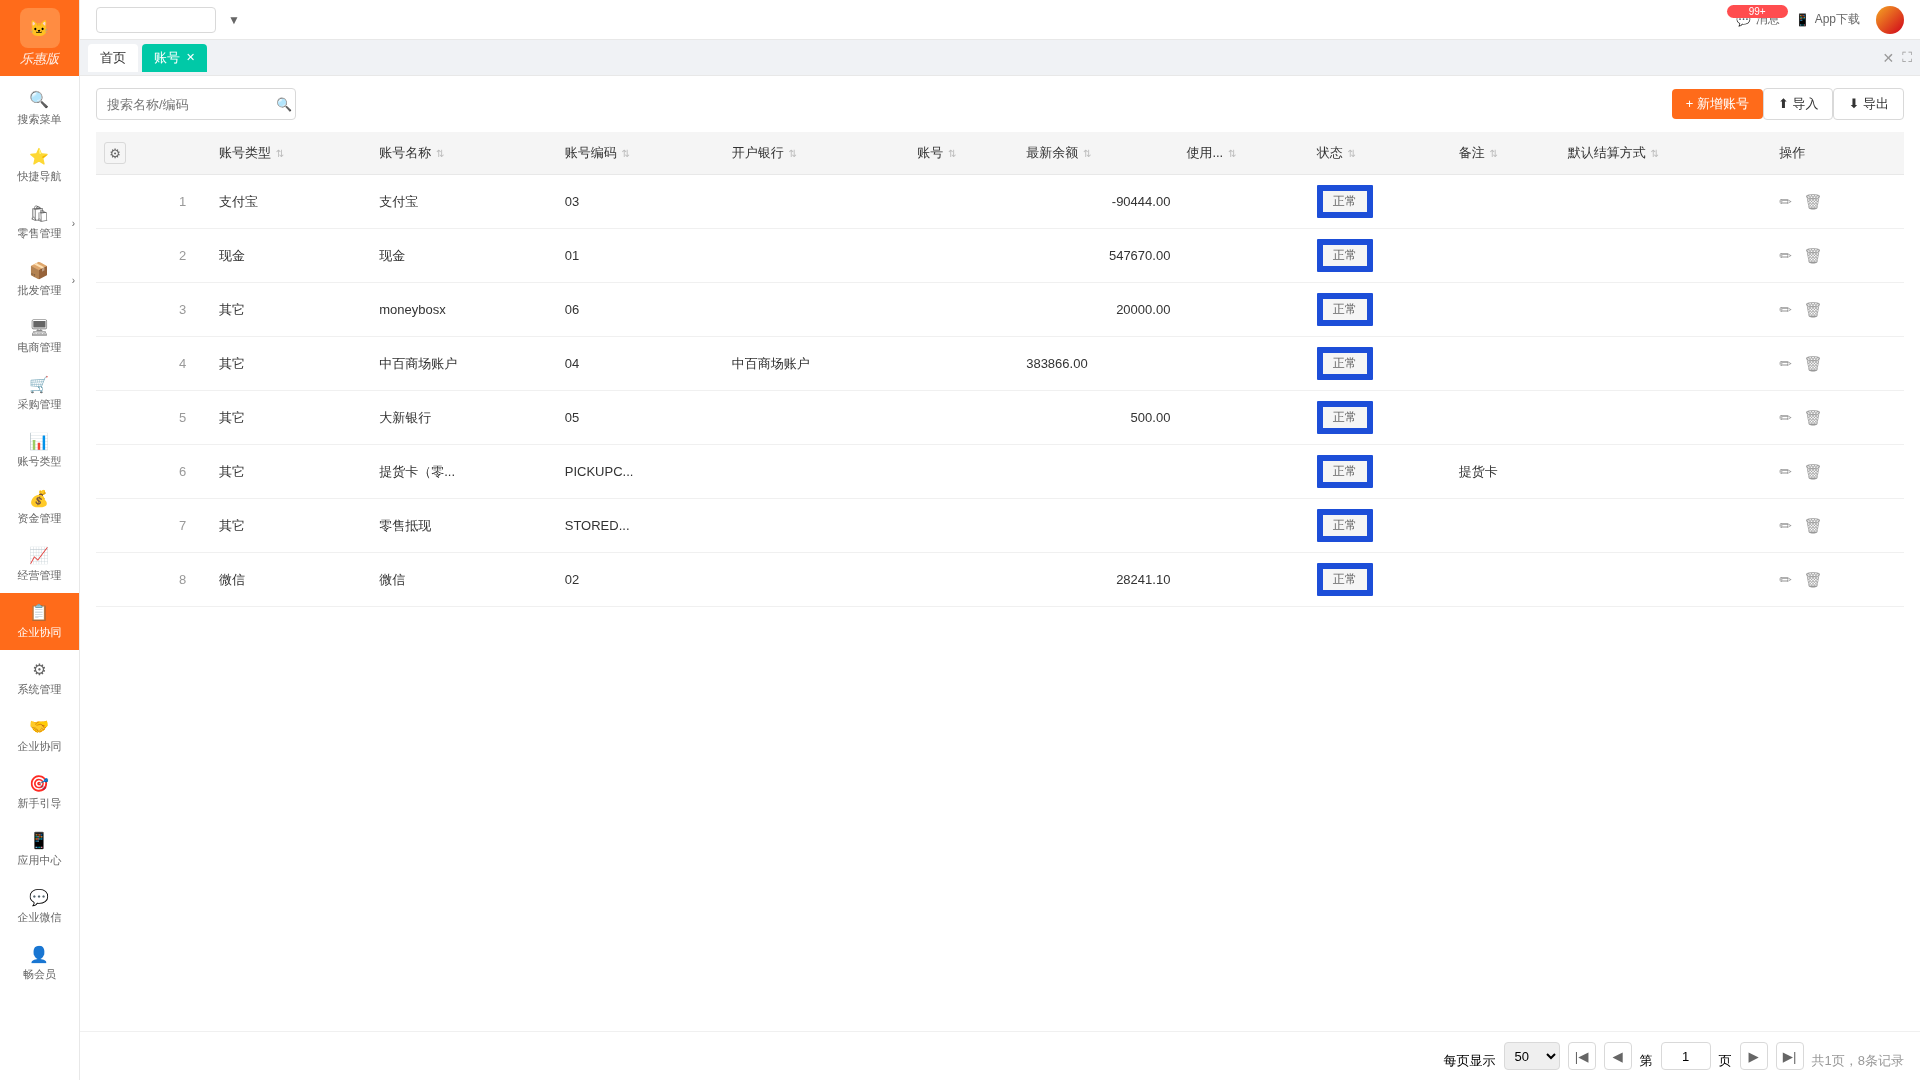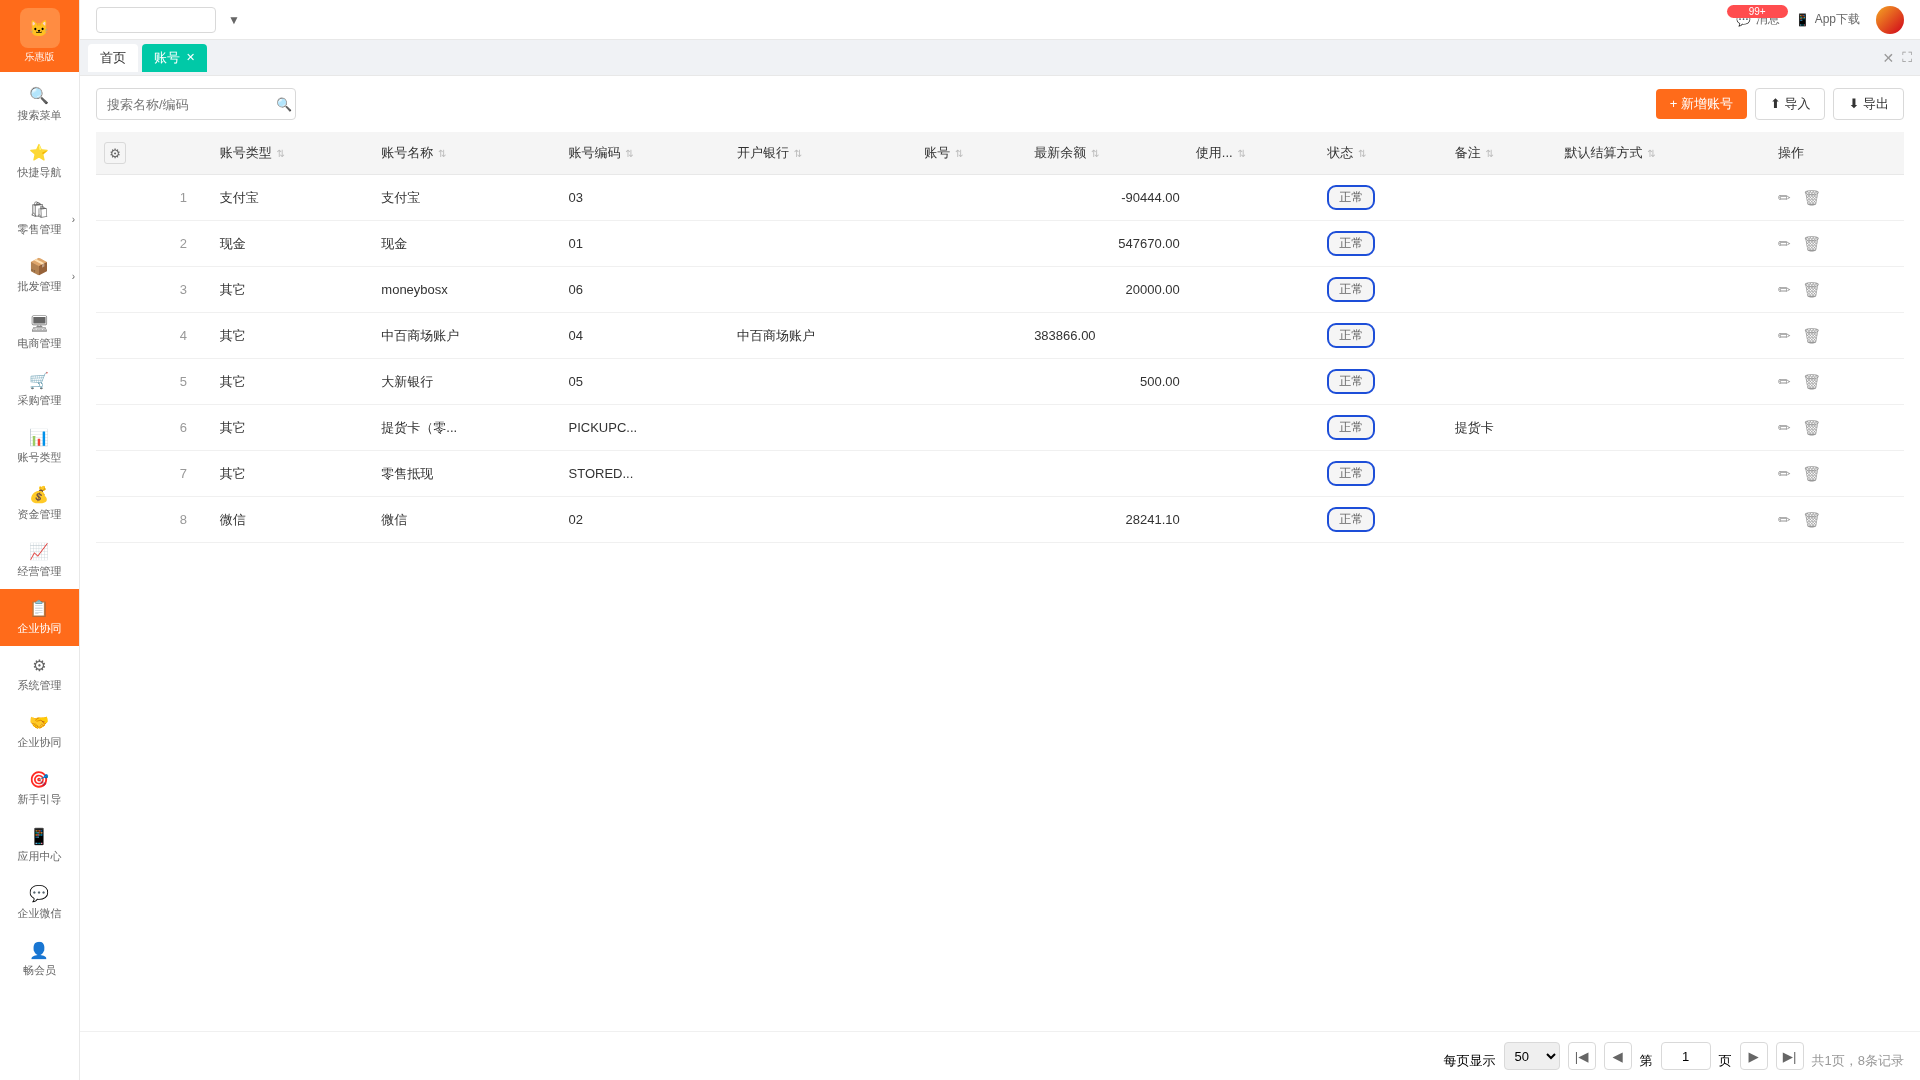--- a/index.html
+++ b/index.html
@@ -32,21 +32,21 @@
       background: #ff8c42;
       border-radius: 8px;
       display: flex;
       align-items: center;
       justify-content: center;
       font-size: 16px;
       font-weight: bold;
       color: white;
       margin-bottom: 2px;
     }
-    .sidebar-logo .logo-text { font-size: 10px; color: rgba(255,255,255,0.9); }
+    .sidebar-logo .logo-text { font-size: 13px; color: rgba(255,255,255,0.9); font-style: italic; }
     .sidebar-menu {
       flex: 1;
       width: 100%;
       overflow-y: auto;
       padding-top: 4px;
     }
     .sidebar-item {
       width: 100%;
       display: flex;
       flex-direction: column;
@@ -194,21 +194,21 @@
       padding: 0 32px 0 10px;
       font-size: 13px;
       outline: none;
     }
     .search-icon-btn {
       position: relative;
       margin-left: -28px;
       cursor: pointer;
       color: #999;
     }
-    .toolbar-right { display: flex; align-items: center; gap: 8px; }
+    .toolbar-right { display: flex; align-items: center; }
     .btn-add {
       background: #ff6b1a;
       color: white;
       border: none;
       border-radius: 4px;
       padding: 6px 14px;
       cursor: pointer;
       font-size: 13px;
       display: flex;
       align-items: center;
@@ -255,25 +255,25 @@
       border-bottom: 1px solid #f0f0f0;
     }
     tbody td {
       padding: 10px 8px;
       font-size: 13px;
       color: #333;
     }
     .status-badge {
       display: inline-block;
       padding: 2px 10px;
-      border-radius: 9px;
+      border-radius: 1px;
       font-size: 12px;
       background: #f5f5f5;
       color: #666;
-      border: 2px solid #1d4ed8;
+      border: 6px solid #1d4ed8;
     }
     .op-btn {
       cursor: pointer;
       color: #999;
       font-size: 15px;
       margin-right: 8px;
     }
     .num-col { width: 40px; color: #999; }
     .settings-icon {
       width: 22px;

